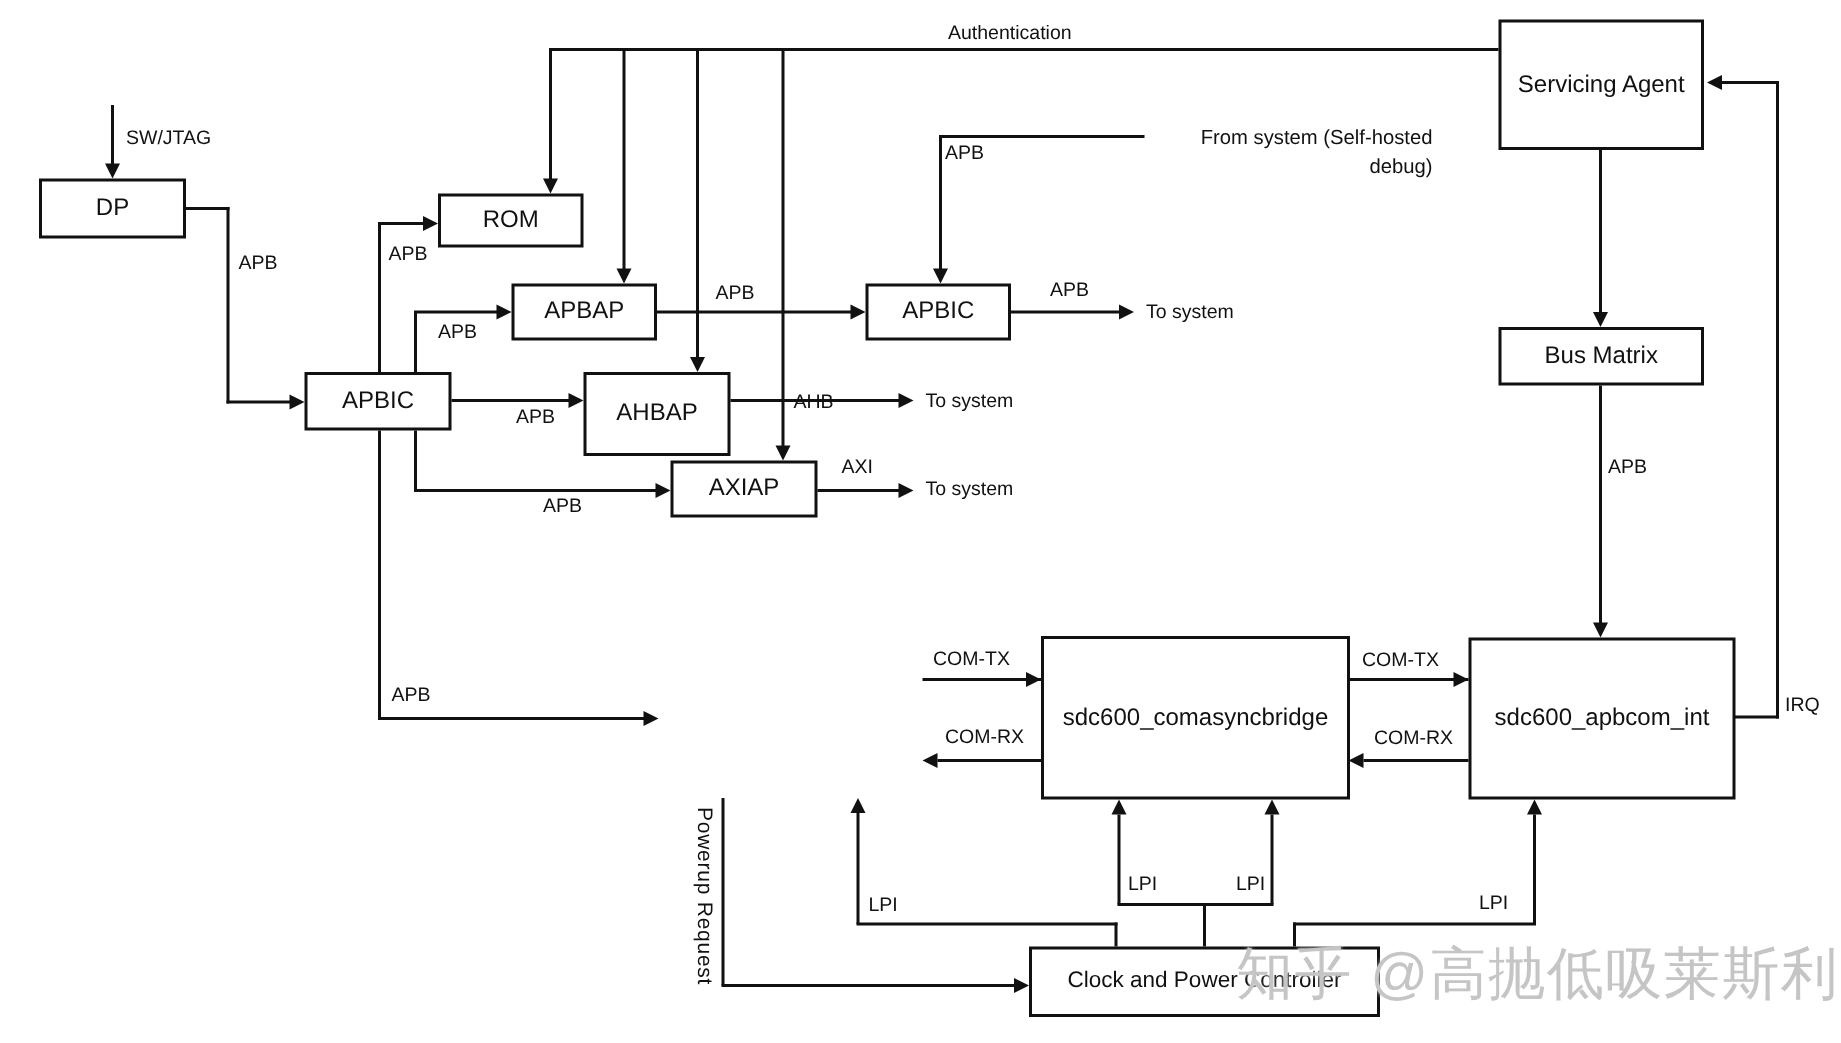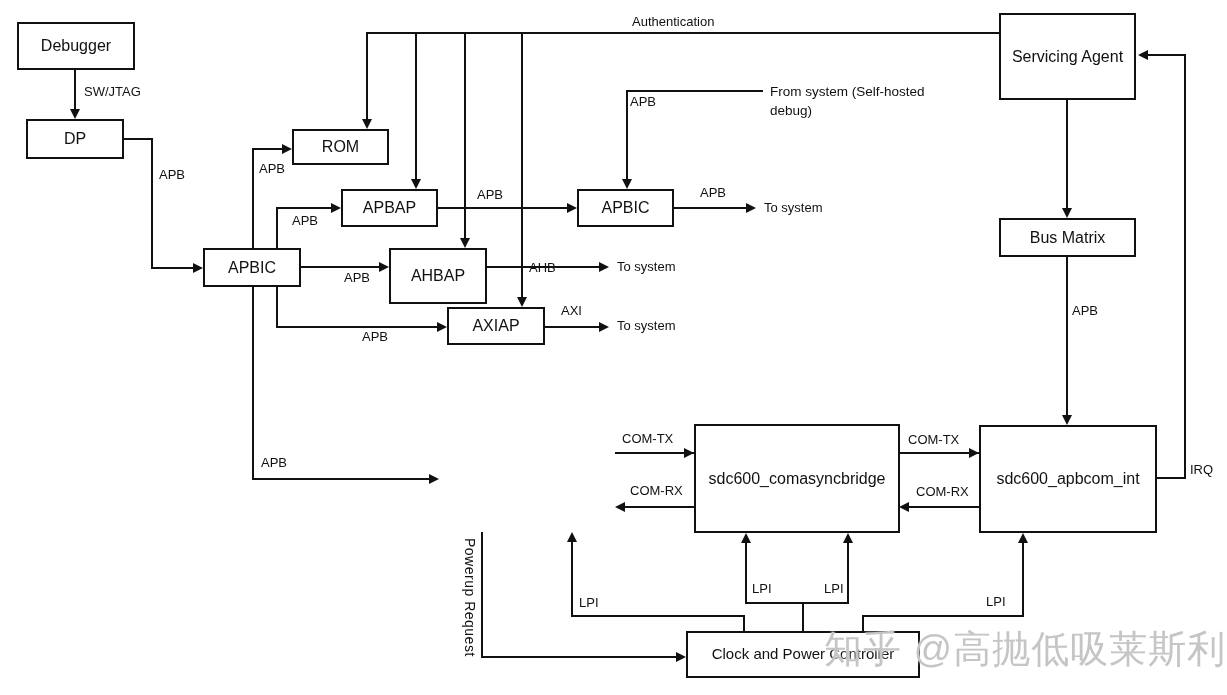--- a/index.html
+++ b/index.html
@@ -9,34 +9,33 @@
        display:flex;align-items:center;justify-content:center;text-align:center;
        font-size:16px;line-height:1.1;white-space:nowrap;}
   .h{position:absolute;height:2px;background:#111;}
   .v{position:absolute;width:2px;background:#111;}
   .lbl{position:absolute;font-size:13px;white-space:nowrap;}
   .arr{position:absolute;width:0;height:0;}
   .arr.r{border-top:5px solid transparent;border-bottom:5px solid transparent;border-left:10px solid #111;}
   .arr.l{border-top:5px solid transparent;border-bottom:5px solid transparent;border-right:10px solid #111;}
   .arr.d{border-left:5px solid transparent;border-right:5px solid transparent;border-top:10px solid #111;}
   .arr.u{border-left:5px solid transparent;border-right:5px solid transparent;border-bottom:10px solid #111;}
-  .twoline{position:absolute;left:770px;top:82px;width:185px;text-align:left;
+  .twoline{position:absolute;left:770px;top:82px;width:185px;text-align:right;
            font-size:13.5px;line-height:19px;}
   .rot{position:absolute;left:478px;top:538px;transform:rotate(90deg);
        transform-origin:0 0;font-size:14px;white-space:nowrap;letter-spacing:.5px;}
   #watermark{position:absolute;left:824px;top:624px;font-size:38px;color:#c5c5c5;
              white-space:nowrap;z-index:10;letter-spacing:1px;
              text-shadow:0 0 3px rgba(255,255,255,.85);}
 </style>
 </head>
 <body>
 
 <div id="canvas">
 
-  <div class="box" style="left:17px;top:22px;width:118px;height:48px">Debugger</div>
   <div class="box" style="left:26px;top:119px;width:98px;height:40px">DP</div>
   <div class="box" style="left:292px;top:129px;width:97px;height:36px">ROM</div>
   <div class="box" style="left:341px;top:189px;width:97px;height:38px">APBAP</div>
   <div class="box" style="left:389px;top:248px;width:98px;height:56px">AHBAP</div>
   <div class="box" style="left:447px;top:307px;width:98px;height:38px">AXIAP</div>
   <div class="box" style="left:203px;top:248px;width:98px;height:39px">APBIC</div>
   <div class="box" style="left:577px;top:189px;width:97px;height:38px">APBIC</div>
   <div class="box" style="left:999px;top:13px;width:137px;height:87px">Servicing Agent</div>
   <div class="box" style="left:999px;top:218px;width:137px;height:39px">Bus Matrix</div>
   <div class="box" style="left:694px;top:424px;width:206px;height:109px">sdc600_comasyncbridge</div>

